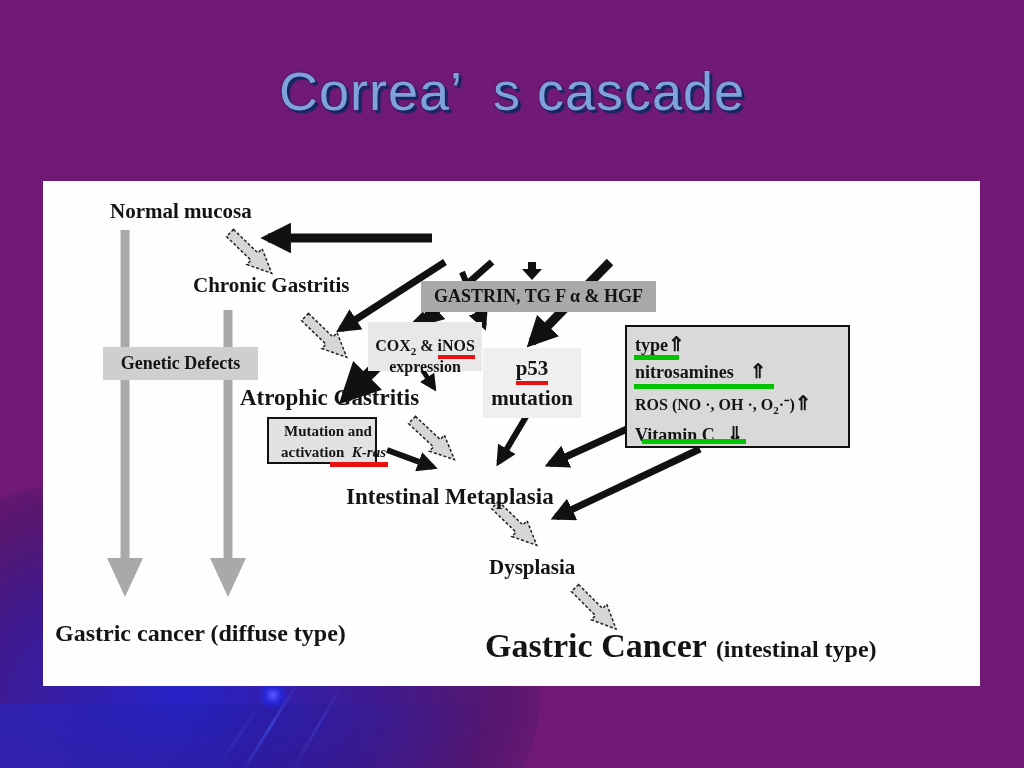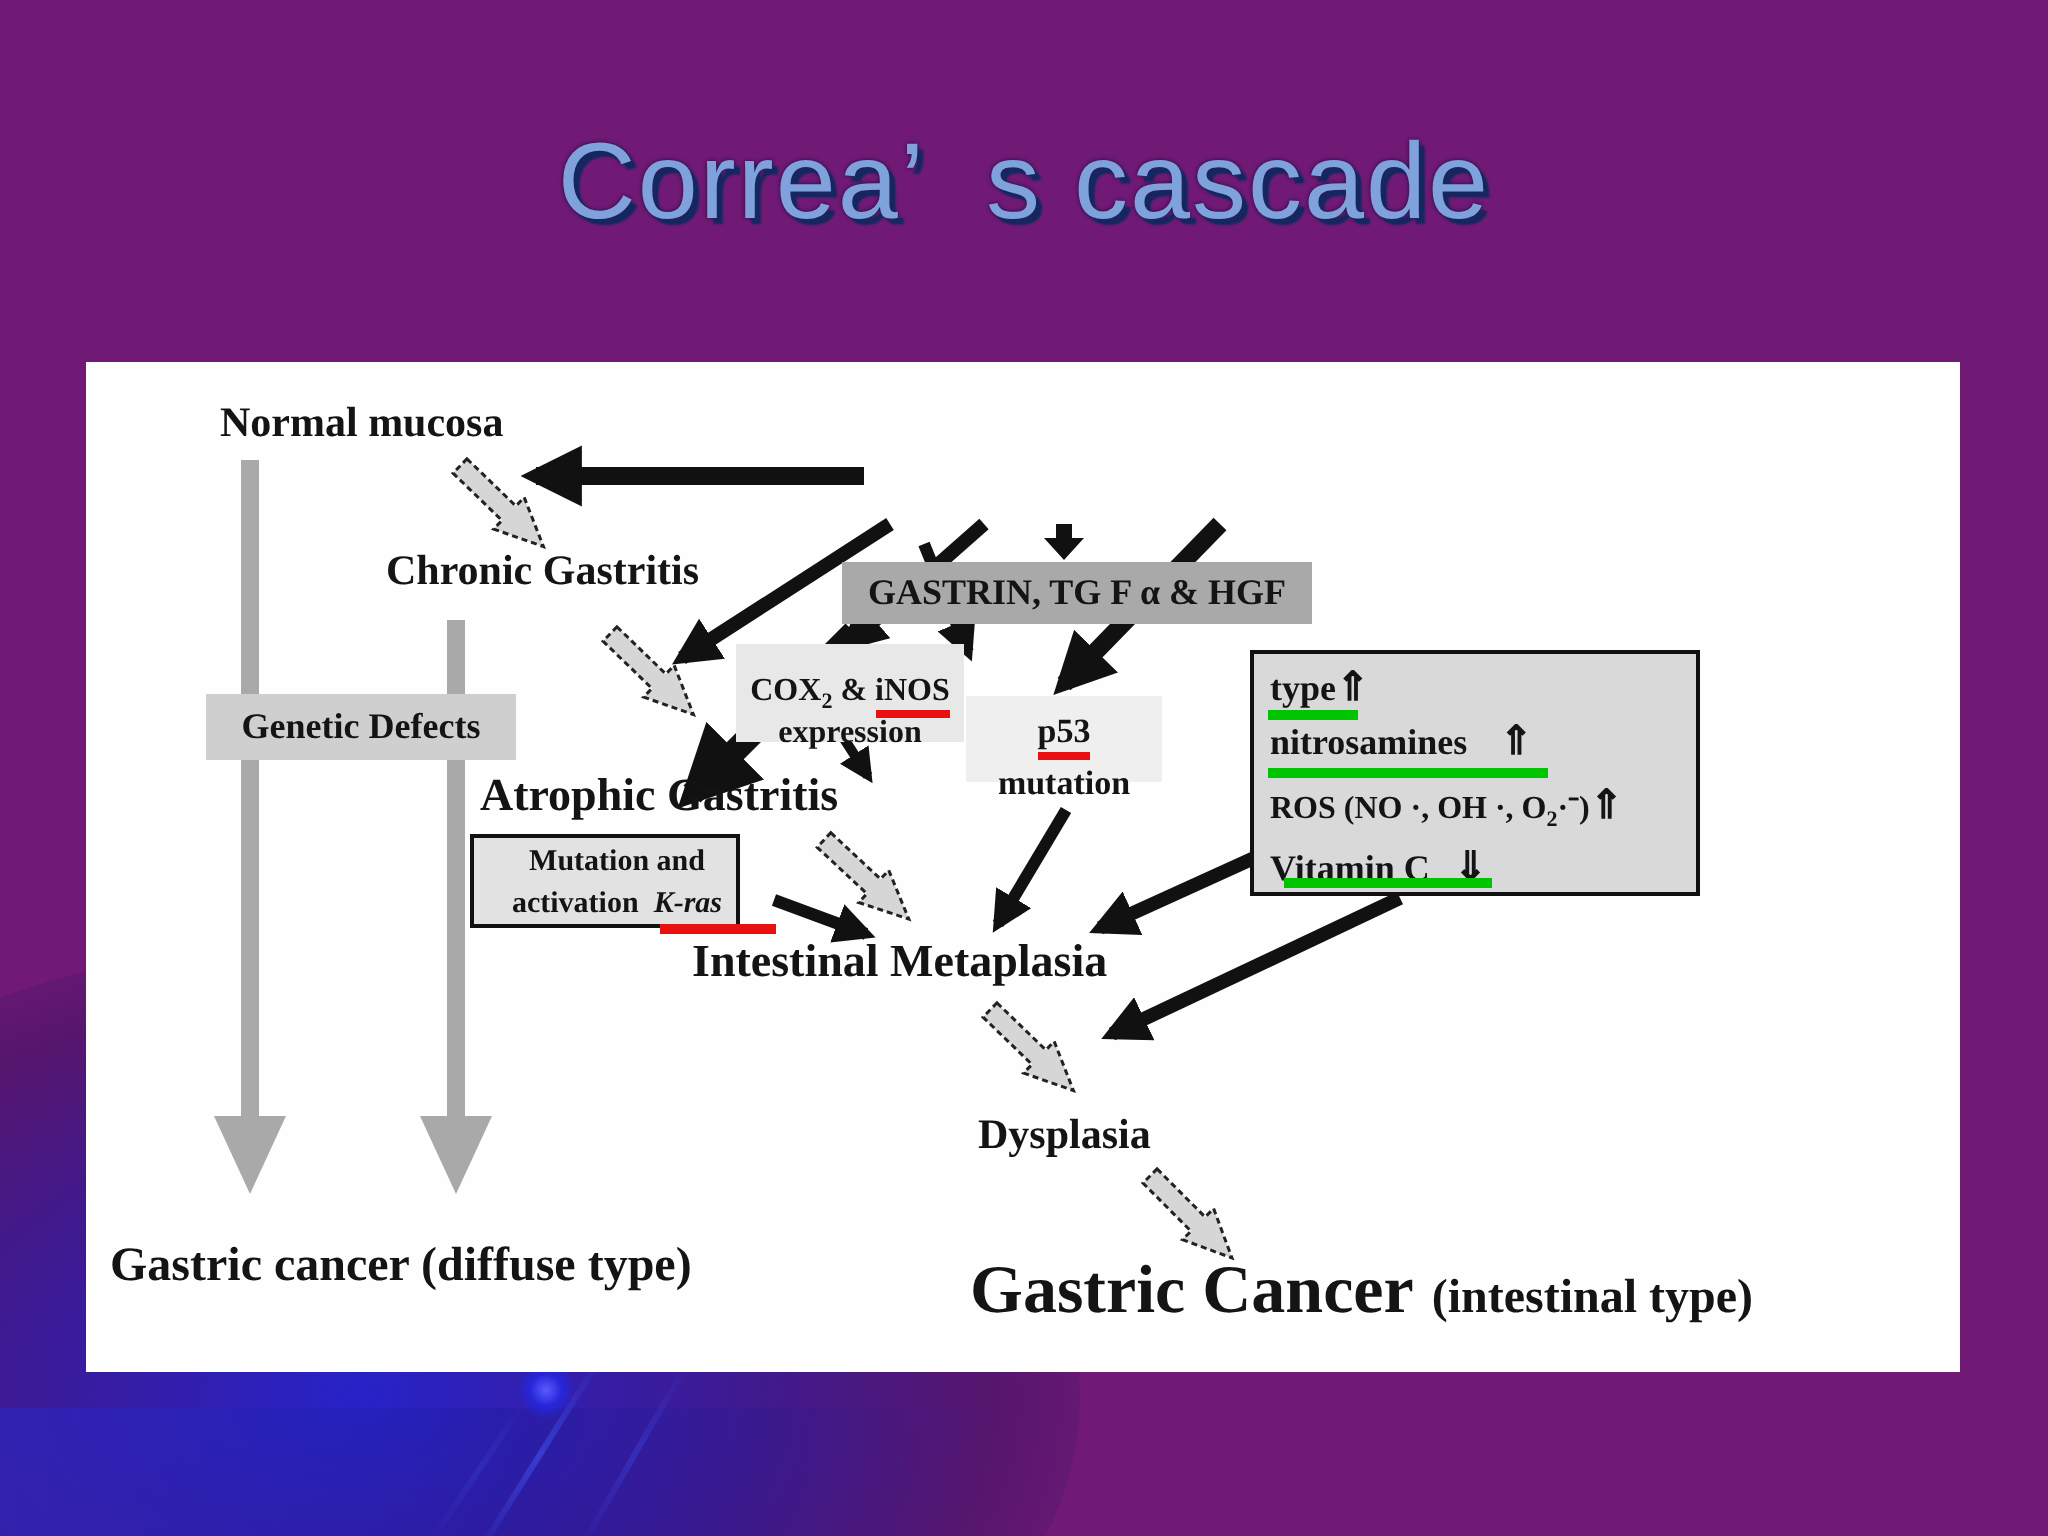--- a/index.html
+++ b/index.html
@@ -28,22 +28,22 @@
   .lbl{position:absolute;font-weight:bold;color:#141414;white-space:nowrap;line-height:1;}
   .box{position:absolute;color:#141414;font-weight:bold;text-align:center;line-height:1.15;}
 
   .hp-box{left:389px;top:33px;width:279px;height:48px;background:#c6c6c6;border:3px solid #111;
     box-sizing:border-box;font-style:italic;font-size:27px;display:flex;align-items:center;justify-content:center;white-space:pre;}
   .gastrin-box{left:378px;top:100px;width:235px;height:31px;background:#a9a9a9;font-size:18px;
     display:flex;align-items:center;justify-content:center;}
   .genetic-box{left:60px;top:166px;width:155px;height:33px;background:#cfcfcf;font-size:18px;
     display:flex;align-items:center;justify-content:center;}
   .cox-box{left:325px;top:141px;width:114px;height:49px;background:#e8e8e8;font-size:16px;padding-top:15px;box-sizing:border-box;}
-  .p53-box{left:440px;top:167px;width:98px;height:43px;background:#efefef;font-size:17px;padding-top:8px;box-sizing:border-box;}
-  .kras-box{left:192px;top:236px;width:135px;height:47px;background:#e2e2e2;border:2px solid #111;
+  .p53-box{left:440px;top:167px;width:98px;height:70px;background:#efefef;font-size:21px;padding-top:8px;box-sizing:border-box;}
+  .kras-box{left:224px;top:236px;width:110px;height:47px;background:#e2e2e2;border:2px solid #111;
     box-sizing:border-box;font-size:15px;padding-top:4px;padding-left:12px;}
   .salt-box{left:582px;top:144px;width:225px;height:123px;background:#d9d9d9;border:2px solid #111;
     box-sizing:border-box;font-size:18px;text-align:left;padding:4px 0 0 8px;}
   .salt-box .line{position:relative;line-height:1;}
   .salt-box .l1{height:27px;padding-top:3px;}
   .salt-box .l2{height:30px;}
   .salt-box .l3{height:29px;font-size:16px;padding-top:2px;}
   .salt-box .l4{height:26px;padding-top:2px;}
   .dbl-arrow{font-weight:bold;font-size:20px;}
   sub.small{font-size:11px;}
@@ -111,21 +111,21 @@
       <line x1="373" y1="179" x2="391" y2="207" stroke="#111" stroke-width="5" marker-end="url(#ah)"></line>
       <line x1="490" y1="224" x2="456" y2="281" stroke="#111" stroke-width="6" marker-end="url(#ah)"></line>
       <line x1="344" y1="269" x2="390" y2="286" stroke="#111" stroke-width="6" marker-end="url(#ah)"></line>
       <line x1="584" y1="248" x2="507" y2="283" stroke="#111" stroke-width="7" marker-end="url(#ah)"></line>
       <line x1="657" y1="268" x2="513" y2="336" stroke="#111" stroke-width="7" marker-end="url(#ah)"></line>
     </svg>
 
     <div class="lbl" style="left:67px;top:20px;font-size:21px;">Normal mucosa</div>
     <div class="lbl" style="left:122px;top:94px;font-size:21px;margin-left:28px;">Chronic Gastritis</div>
     <div class="lbl" style="left:197px;top:205px;font-size:23px;">Atrophic Gastritis</div>
-    <div class="lbl" style="left:303px;top:288px;font-size:23px;">Intestinal Metaplasia</div>
+    <div class="lbl" style="left:303px;top:304px;font-size:23px;">Intestinal Metaplasia</div>
     <div class="lbl" style="left:446px;top:376px;font-size:21px;">Dysplasia</div>
     <div class="lbl" style="left:12px;top:440px;font-size:24px;">Gastric cancer (diffuse type)</div>
     <div class="lbl" style="left:442px;top:448px;">
       <span class="gc-main">Gastric Cancer</span><span class="gc-sub">(intestinal type)</span>
     </div>
 
     <div class="box gastrin-box">GASTRIN, TG F α &amp; HGF</div>
     <div class="box genetic-box">Genetic Defects</div>
 
     <div class="box cox-box">

